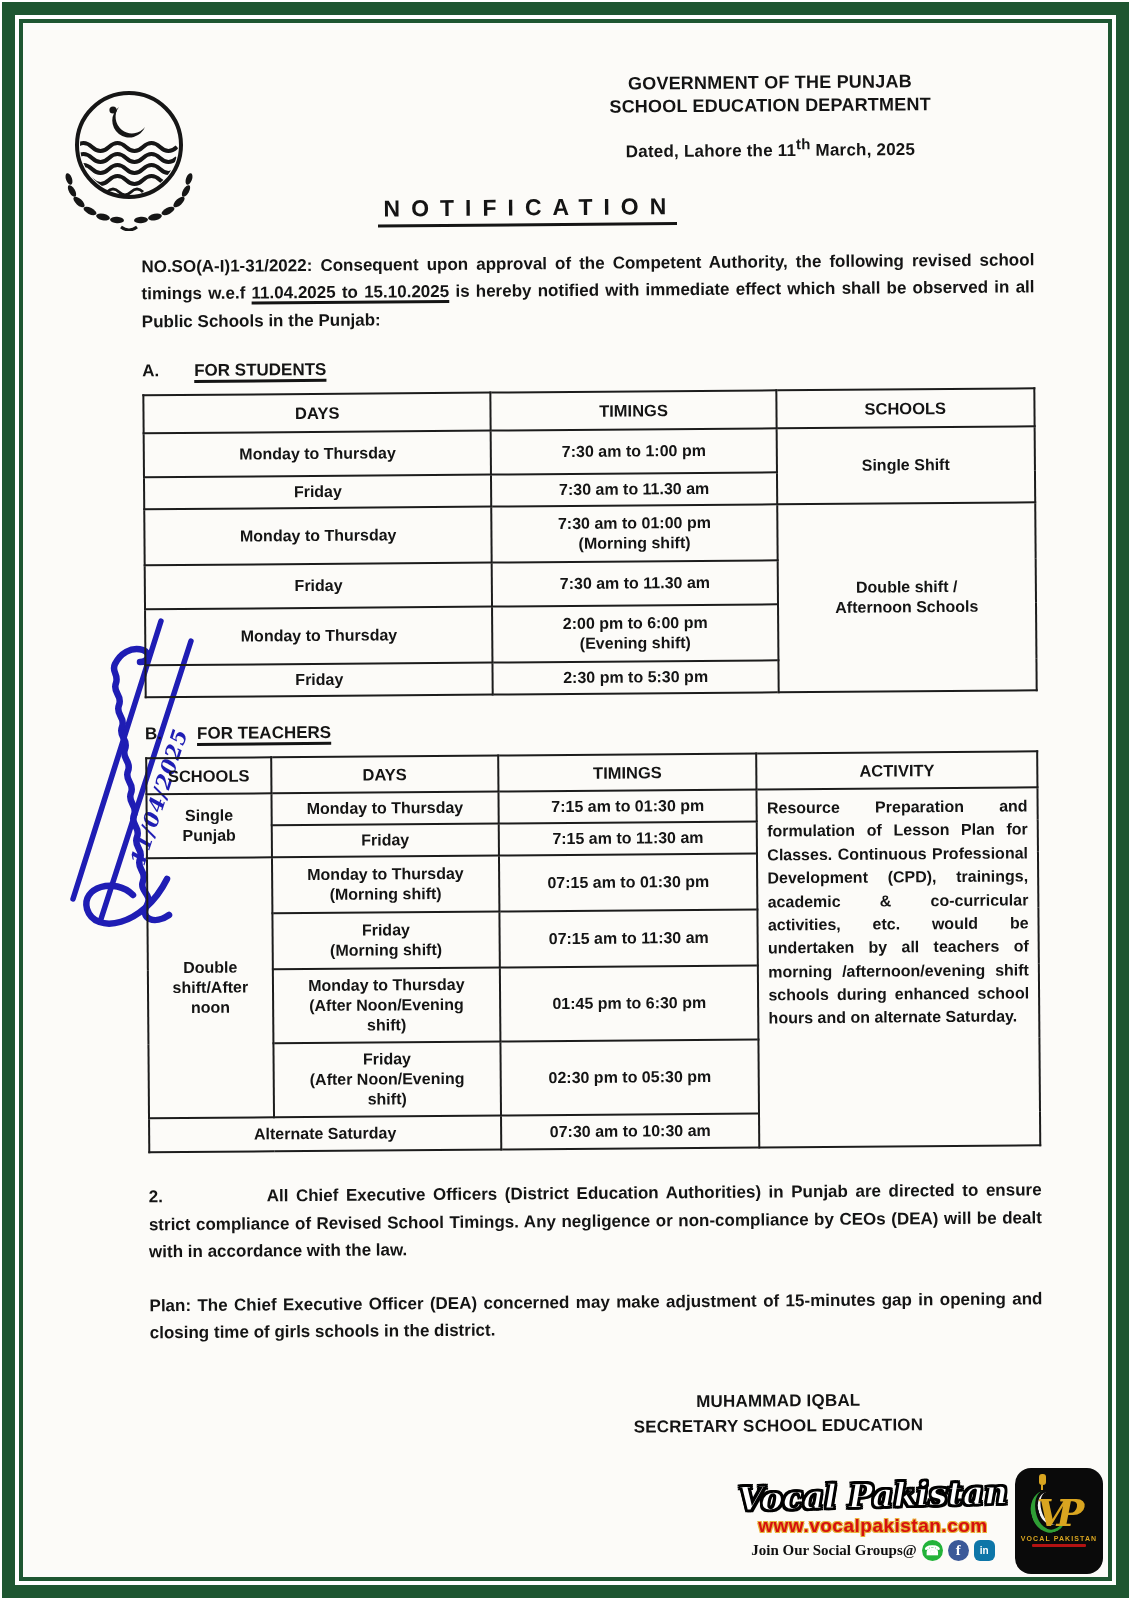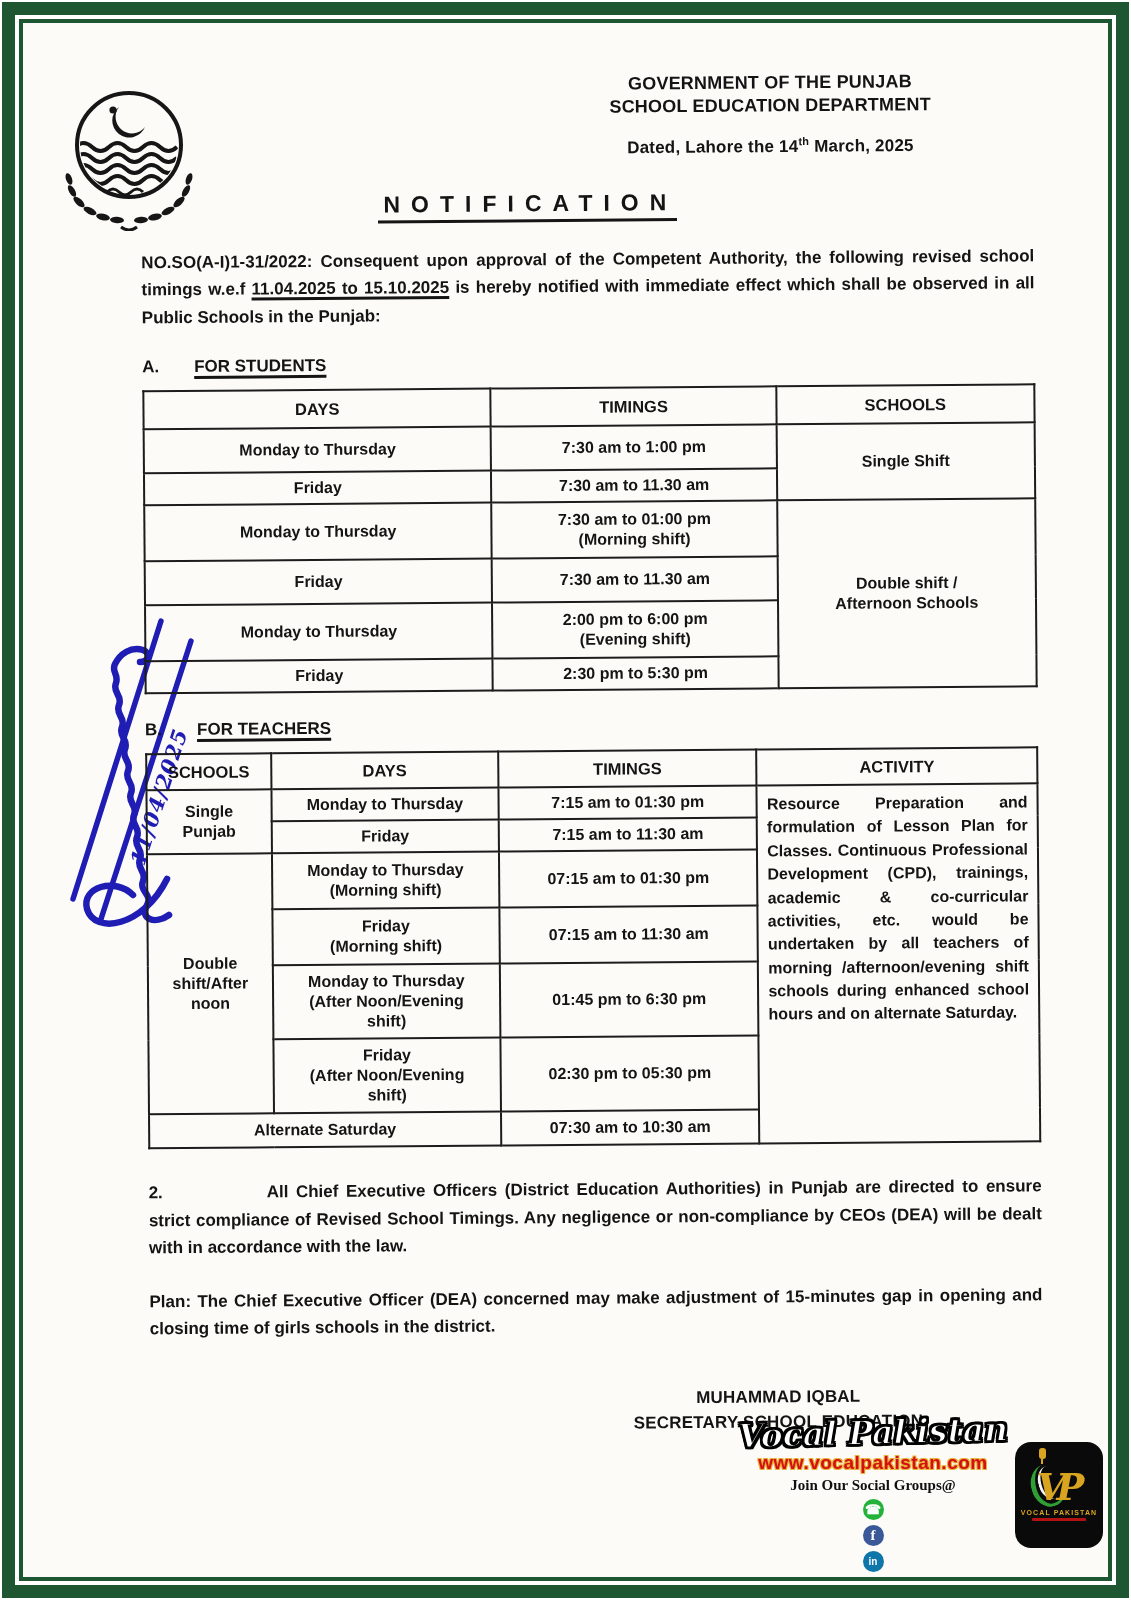--- a/index.html
+++ b/index.html
@@ -32,21 +32,21 @@
     transform:rotate(-0.45deg);
     font-weight:bold;
   }
   
   .crest-wrap{position:absolute;left:18px;top:58px;width:176px;height:150px;}
   .head-text{
     margin-left:auto;width:470px;margin-right:28px;
     text-align:center;font-size:18px;line-height:1.3;letter-spacing:.2px;
   }
   .dated-line{margin-top:16px;font-size:17px;}
-  .dated-line sup{font-size:11px;}
+  .dated-line sup{font-size:15px;}
   
   .doc-title{
     text-align:center;margin-top:30px;margin-right:120px;
   }
   .doc-title span{
     display:inline-block;
     font-size:23px;letter-spacing:11px;
     border-bottom:3.5px solid #151515;
     padding-bottom:2px;padding-left:6px;
   }
@@ -107,30 +107,30 @@
     text-shadow:-2px -2px 0 #000,2px -2px 0 #000,-2px 2px 0 #000,2px 2px 0 #000,0 2px 0 #000,0 -2px 0 #000,2px 0 0 #000,-2px 0 0 #000;
     transform:rotate(-1.5deg);
   }
   .fb-site{
     margin-top:3px;font-size:19px;font-weight:bold;color:#d50f0f;
     text-shadow:1px 1px 0 #e8b33a,-1px 1px 0 #e8b33a,1px -1px 0 #e8b33a,-1px -1px 0 #e8b33a;
     letter-spacing:.5px;
   }
   .fb-social{
     margin-top:3px;display:flex;align-items:center;justify-content:center;gap:5px;
-    font-family:"Liberation Serif", serif;font-size:15px;font-weight:bold;color:#101010;flex-direction:column;
+    font-family:"Liberation Serif", serif;font-size:15px;font-weight:bold;color:#101010;
   }
   .s-icon{
     display:inline-flex;align-items:center;justify-content:center;
     width:21px;height:21px;border-radius:50%;
     color:#fff;font-family:"Liberation Sans", sans-serif;font-weight:bold;
   }
   .s-wa{background:#23b33a;font-size:13px;}
   .s-fb{background:#3b5998;font-size:15px;font-family:"Liberation Serif",serif;}
-  .s-in{background:#0e76a8;font-size:10px;letter-spacing:0;}
+  .s-in{background:#0e76a8;font-size:10px;letter-spacing:0;border-radius:6px;}
   .vp-logo{
     width:88px;height:106px;background:#0a0a0a;border-radius:16px;
     position:relative;display:flex;flex-direction:column;align-items:center;justify-content:center;
     overflow:hidden;
   }
   .vp-mono{
     font-family:"DejaVu Serif", serif;font-style:italic;font-weight:bold;
     font-size:37px;line-height:.9;color:#d9a520;letter-spacing:-9px;
     margin-left:-6px;margin-top:2px;position:relative;z-index:2;
   }
@@ -213,21 +213,21 @@
       </g>
       <text transform="translate(127 218) rotate(-72)" text-anchor="middle" font-family="DejaVu Serif, serif" font-style="italic" font-weight="bold" font-size="21" fill="#1f1db4" letter-spacing="1">11/04/2025</text>
     </svg>
   </div>
 
   <div class="content">
 
     <div class="head-text">
       <div>GOVERNMENT OF THE PUNJAB</div>
       <div>SCHOOL EDUCATION DEPARTMENT</div>
-      <div class="dated-line"><span>Dated, Lahore the </span><span>14</span><sup>th</sup><span> March, 2025</span></div>
+      <div class="dated-line"><span>Dated, Lahore the </span><span>11</span><sup>th</sup><span> March, 2025</span></div>
     </div>
 
     <div class="doc-title">
       <span>NOTIFICATION</span>
     </div>
 
     <p class="intro"><span>NO.SO(A-I)1-31/2022:</span><span> Consequent upon approval of the Competent Authority, the following revised school timings w.e.f </span><span class="u-dates">11.04.2025 to 15.10.2025</span><span> is hereby notified with immediate effect which shall be observed in all Public Schools in the Punjab:</span></p>
 
     <div class="sec-head">
       <span class="lbl">A.</span><span class="txt">FOR STUDENTS</span>

